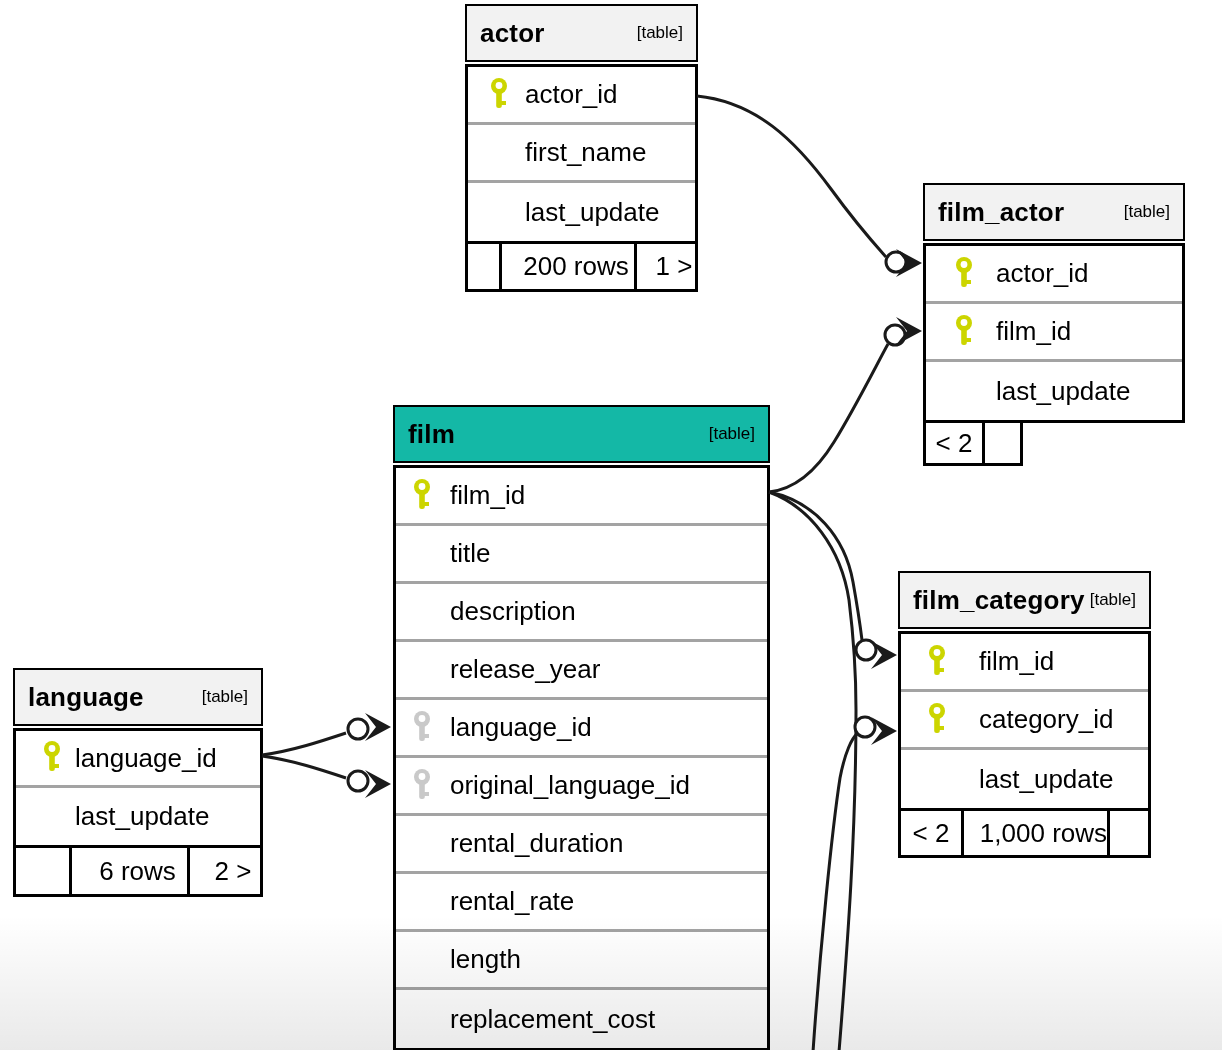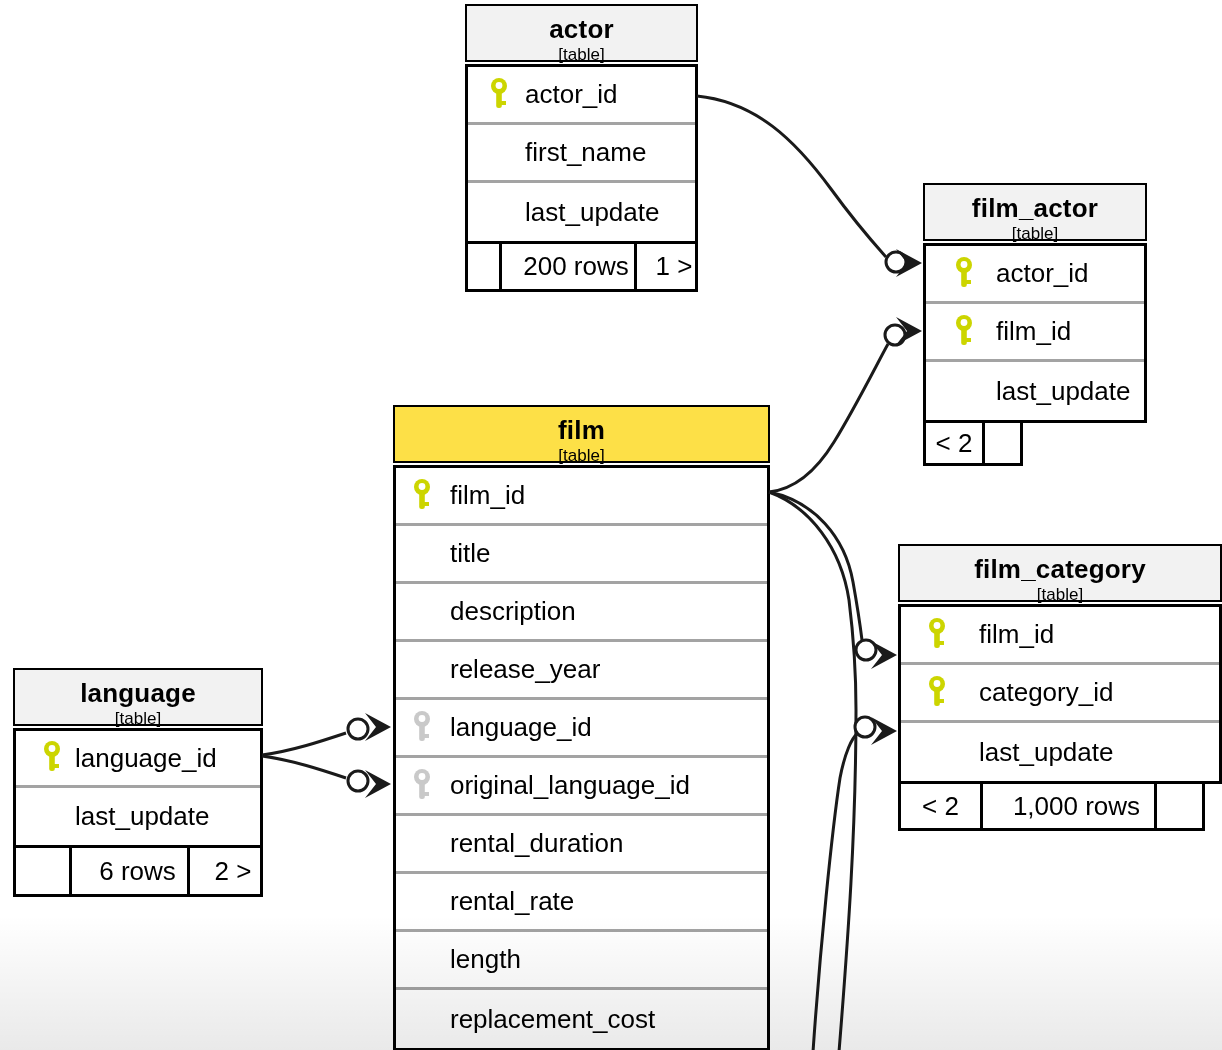--- a/index.html
+++ b/index.html
@@ -14,21 +14,20 @@
   
   .tbl { position:absolute; z-index:1; }
 
   .hdr {
     background:#f2f2f2;
     border:2.5px solid #000;
     height:58px;
     box-sizing:border-box;
     display:flex; justify-content:space-between; align-items:center;
     padding:8px 13px;
-    flex-direction:column;
   }
   .tname { font-weight:bold; font-size:26px; letter-spacing:0.2px; }
   .ttag  { font-size:17px; }
 
   .rows {
     border:3px solid #000;
     margin-top:2px;
     box-sizing:border-box;
     background:#fff;
   }
@@ -60,24 +59,24 @@
     height:50px;
     display:flex; align-items:center; justify-content:center;
     font-size:26px;
     white-space:nowrap;
   }
   .fcell + .fcell { margin-left:-3px;padding-left:16px; }
 
   
   #t-actor         { left:465px; top:4px;   width:233px; --indent:57px; --keyleft:20px; }
   #t-actor .fcell  { height:51px; }
-  #t-film-actor    { left:923px; top:183px; width:224px; --indent:70px; --keyleft:27px; }
+  #t-film-actor    { left:923px; top:183px; width:262px; --indent:70px; --keyleft:27px; }
   #t-film-actor .fcell { height:46px; }
   #t-film          { left:393px; top:405px; width:377px; --indent:54px; --keyleft:15px; }
-  #t-film-category { left:898px; top:544px; width:324px; --indent:78px; --keyleft:25px; }
+  #t-film-category { left:898px; top:571px; width:253px; --indent:78px; --keyleft:25px; }
   #t-film-category .fcell { height:50px; }
   #t-language      { left:13px;  top:668px; width:250px; --indent:59px; --keyleft:25px; }
   #t-language .row { height:57px; }
   #t-language .fcell { height:52px; }
 
   
   .connectors {
     position:absolute; left:0; top:0; z-index:5;
     pointer-events:none;
   }
@@ -188,21 +187,21 @@
       <span class="lbl">last_update</span>
     </div>
   </div>
   <div class="ftr">
     <div class="fcell" style="width:62px">&lt; 2</div>
     <div class="fcell" style="width:41px"></div>
   </div>
 </div>
 
 <div class="tbl" id="t-film">
-  <div class="hdr" style="background: #fde047; text-align: right;">
+  <div class="hdr" style="background: #14b8a6; text-align: right;">
     <span class="tname">film</span>
     <span class="ttag">[table]</span>
   </div>
   <div class="rows">
     <div class="row">
       <span class="key pk" style="color: rgb(204, 213, 0);"><svg viewBox="0 0 22 36" width="22" height="36">
             <circle cx="11" cy="9" r="8" fill="currentColor"></circle>
             <circle cx="11" cy="8.5" r="3.4" fill="#ffffff"></circle>
             <rect x="8.2" y="14" width="5.6" height="17" rx="2.5" fill="currentColor"></rect>
             <rect x="12.5" y="24" width="5.5" height="4" fill="currentColor"></rect>

